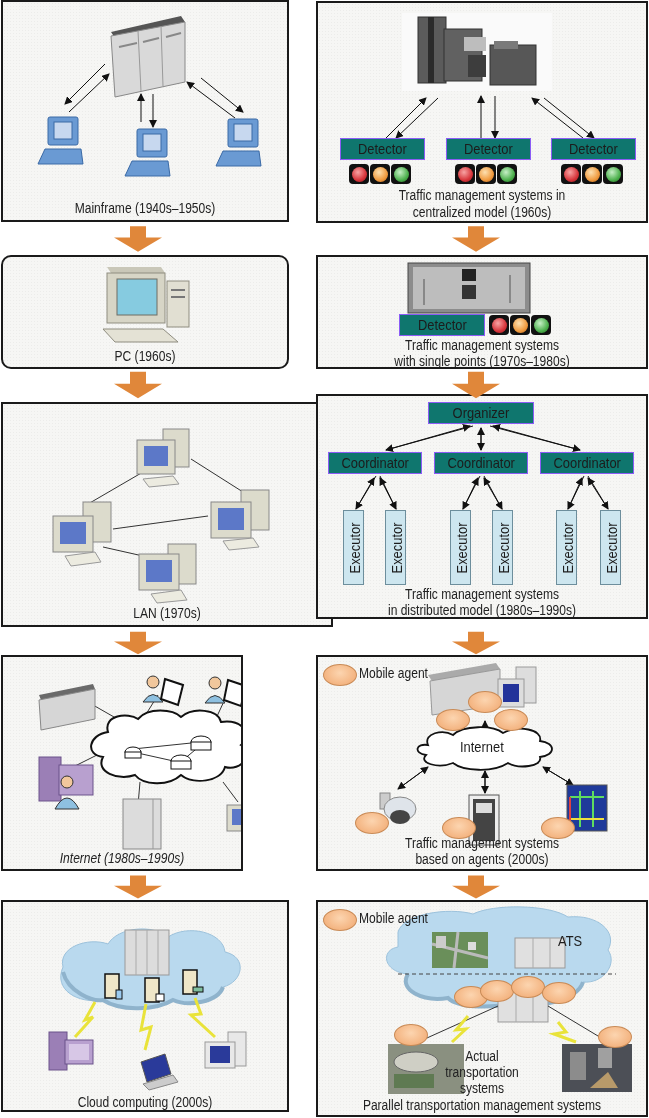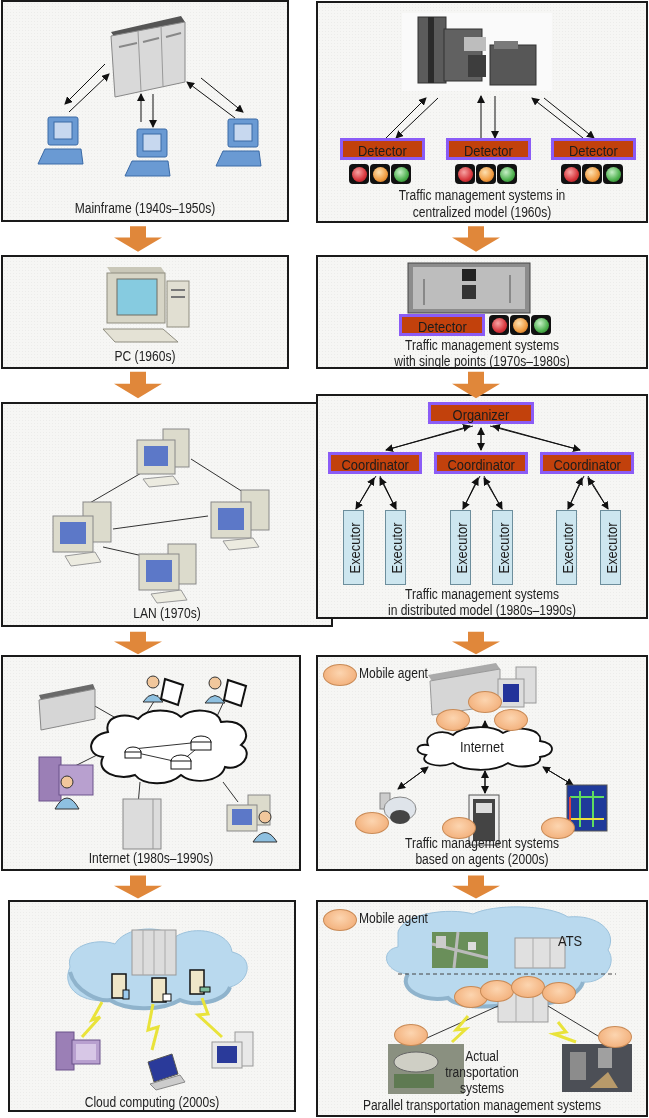--- a/index.html
+++ b/index.html
@@ -6,21 +6,21 @@
   body { width:649px; height:1118px; position:relative; overflow:hidden;
          font-family: "Liberation Sans", "DejaVu Sans", sans-serif; }
   .panel { position:absolute; box-sizing:border-box; border:2px solid #1a1a1a;
            background:#f6f6f4; overflow:hidden; }
   .panel .tex { position:absolute; inset:0; opacity:.35;
      background-image: radial-gradient(#d8d8d8 0.6px, transparent 0.7px);
      background-size:3px 3px; }
   .caption { position:absolute; left:0; right:0; text-align:center; color:#222;
              font-size:14px; line-height:17px; transform:scaleX(0.86); transform-origin:center; }
   .flow-arrow { position:absolute; width:48px; height:32px; }
-  .box { position:absolute; background:#c2410c; border:3px solid #8b5cf6; box-sizing:border-box;
+  .box { position:absolute; background:#0f766e; border:1px solid #8b5cf6; box-sizing:border-box;
          color:#1c1c1c; font-size:15px; text-align:center;text-decoration:underline; }
   .box span { display:inline-block; transform:scaleX(0.86); }
   .vbox { position:absolute; background:#cde6ef; border:1px solid #6d8e9c; box-sizing:border-box; }
   .vbox span { position:absolute; left:50%; top:50%; transform:translate(-50%,-50%) rotate(-90deg) scaleX(0.86);
                font-size:15px; color:#1c1c1c; white-space:nowrap; }
   .lights { position:absolute; display:flex; gap:1px; }
   .light { width:20px; height:20px; background:#111; border-radius:4px; display:flex; align-items:center; justify-content:center; }
   .light i { width:15px; height:15px; border-radius:50%; display:block; }
   .red i { background:radial-gradient(circle at 40% 35%, #f7a3a3, #d6343a 60%, #8f1a1e); }
   .amb i { background:radial-gradient(circle at 40% 35%, #fde0b0, #f09a3e 60%, #b0601b); }
@@ -69,21 +69,21 @@
     </g>
     <g fill="#6a9ad3" stroke="#3b6aa6">
       <rect x="225" y="117" width="30" height="28" rx="2"></rect>
         <rect x="231" y="122" width="18" height="17" fill="#c7d8ef"></rect>
       <polygon points="213,164 258,164 256,149 220,149"></polygon>
     </g>
   </svg>
   <div class="caption" style="top:198px;">Mainframe (1940s–1950s)</div>
 </div>
 
-<div class="panel" style="left:1px;top:255px;width:288px;height:114px;">
+<div class="panel" style="left:1px;top:255px;width:288px;height:114px;border-radius:10px;">
   <div class="tex"></div>
   <svg width="288" height="90" style="left:0;top:0">
     <polygon points="104,10 158,10 162,16 108,16" fill="#c9c7b8"></polygon>
     <rect x="104" y="16" width="58" height="50" fill="#d7d5c6" stroke="#8f8d80"></rect>
     <rect x="114" y="22" width="40" height="36" fill="#86cbe0" stroke="#6f6d62"></rect>
     <rect x="164" y="24" width="22" height="46" fill="#e1dfd2" stroke="#8f8d80"></rect>
     <line x1="168" y1="33" x2="182" y2="33" stroke="#777" stroke-width="2"></line>
     <line x1="168" y1="40" x2="182" y2="40" stroke="#777" stroke-width="2"></line>
     <polygon points="100,72 160,72 175,85 112,85" fill="#e4e2d5" stroke="#8f8d80"></polygon>
   </svg>
@@ -118,21 +118,21 @@
     <g>
       <rect x="165" y="140" width="28" height="40" fill="#dcdbcc" stroke="#888"></rect>
       <rect x="136" y="150" width="40" height="36" fill="#dcdbcc" stroke="#888"></rect>
       <rect x="143" y="156" width="26" height="22" fill="#5c78c8"></rect>
       <polygon points="148,190 178,186 184,196 154,199" fill="#ecebe0" stroke="#999"></polygon>
     </g>
   </svg>
   <div class="caption" style="top:201px;">LAN (1970s)</div>
 </div>
 
-<div class="panel" style="left:1px;top:655px;width:300px;height:216px;">
+<div class="panel" style="left:1px;top:655px;width:242px;height:216px;font-style:italic;">
   <div class="tex"></div>
   <svg width="288" height="195" style="left:0;top:0">
     <line x1="90" y1="48" x2="125" y2="68" stroke="#333"></line>
     <line x1="155" y1="38" x2="140" y2="62" stroke="#333"></line>
     <line x1="222" y1="42" x2="210" y2="68" stroke="#333"></line>
     <line x1="70" y1="110" x2="98" y2="96" stroke="#333"></line>
     <line x1="137" y1="125" x2="135" y2="148" stroke="#333"></line>
     <line x1="220" y1="125" x2="235" y2="145" stroke="#333"></line>
     <path d="M105,75 C100,58 125,55 135,62 C145,50 170,52 178,60 C190,50 215,52 218,65 C240,62 250,78 238,88 C252,96 238,115 222,110 C218,125 190,128 178,118 C165,130 140,128 132,118 C115,124 92,115 100,100 C82,98 85,78 105,75 Z" fill="#fff" stroke="#111" stroke-width="2"></path>
     <line x1="130" y1="92" x2="198" y2="85" stroke="#333"></line>
@@ -178,21 +178,21 @@
       <rect x="245" y="138" width="22" height="30" fill="#dcdbcc" stroke="#888"></rect>
       <rect x="224" y="148" width="30" height="26" fill="#dcdbcc" stroke="#888"></rect>
       <rect x="229" y="152" width="20" height="16" fill="#5c78c8"></rect>
       <circle cx="262" cy="160" r="6" fill="#f1c79c" stroke="#333"></circle>
       <path d="M250,185 Q262,166 274,185 Z" fill="#8ec0e0" stroke="#333"></path>
     </g>
   </svg>
   <div class="caption" style="top:193px;">Internet (1980s–1990s)</div>
 </div>
 
-<div class="panel" style="left:8px;top:900px;width:288px;height:212px;">
+<div class="panel" style="left:1px;top:900px;width:288px;height:212px;">
   <div class="tex"></div>
   <svg width="288" height="190" style="left:0;top:0">
     <path d="M60,65 C55,45 85,35 105,42 C115,25 150,22 165,35 C185,22 220,30 222,50 C245,55 240,80 220,85 C215,100 185,105 170,98 C150,110 115,108 100,98 C75,102 50,88 60,65 Z" fill="#b9d9ee" stroke="#9cc2dc"></path>
     <path d="M60,70 C65,90 90,100 100,98 C115,108 150,110 170,98 C185,105 215,100 220,85" fill="none" stroke="#8fb3cc" stroke-width="4"></path>
     <g>
       <rect x="122" y="28" width="44" height="45" fill="#dcdcdc" stroke="#999"></rect>
       <line x1="133" y1="28" x2="133" y2="73" stroke="#aaa"></line>
         <line x1="144" y1="28" x2="144" y2="73" stroke="#aaa"></line>
         <line x1="155" y1="28" x2="155" y2="73" stroke="#aaa"></line>
     </g>

